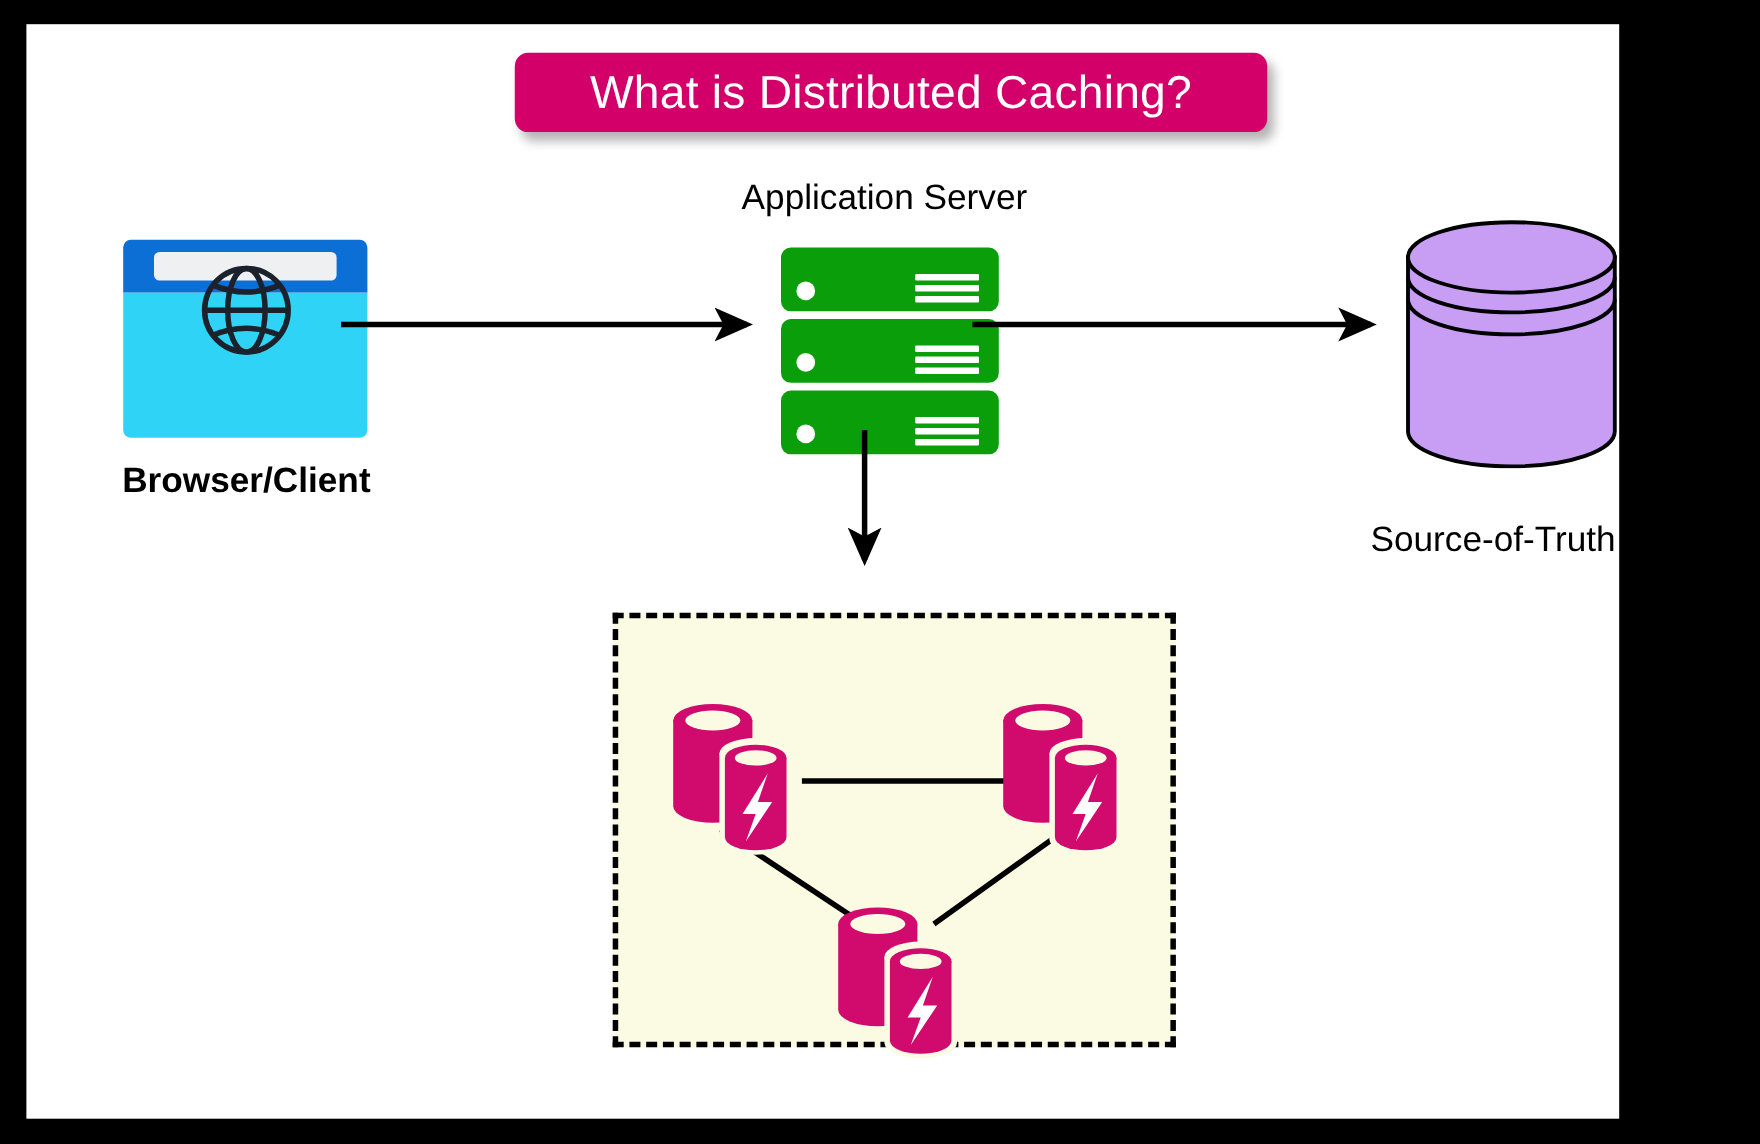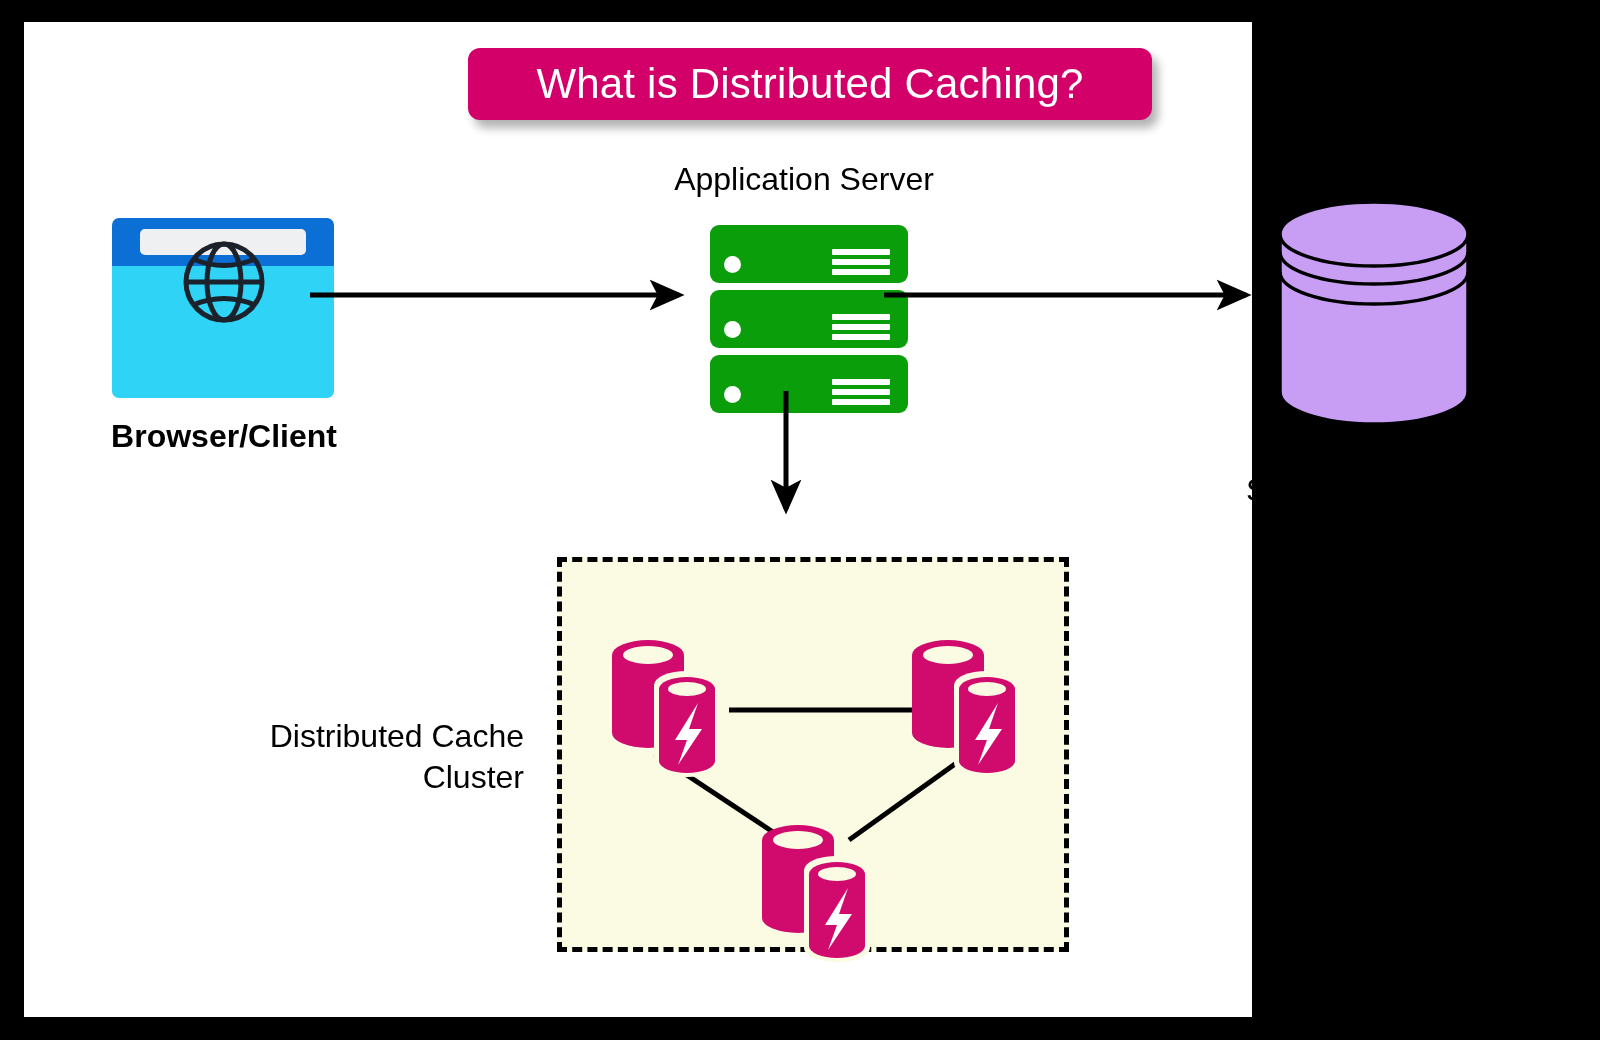--- a/index.html
+++ b/index.html
@@ -20,21 +20,21 @@
     width: 1600px;
     height: 1040px;
     background: #000000;
   }
 
   
   #page {
     position: absolute;
     left: 24px;
     top: 22px;
-    width: 1228px;
+    width: 1448px;
     height: 995px;
     background: #ffffff;
   }
 
   
   #title-banner {
     position: absolute;
     left: 444px;
     top: 26px;
     width: 684px;
@@ -229,22 +229,20 @@
 
     <svg id="db-icon" viewBox="0 0 196 226">
       <path d="M4 34 L4 192 A94 32 0 0 0 192 192 L192 34 Z" fill="#c89ef5" stroke="#000000" stroke-width="3.5"></path>
       <ellipse cx="98" cy="34" rx="94" ry="32" fill="#c89ef5" stroke="#000000" stroke-width="3.5"></ellipse>
       <path d="M4 52 A94 32 0 0 0 192 52" fill="none" stroke="#000000" stroke-width="3.5"></path>
       <path d="M4 72 A94 32 0 0 0 192 72" fill="none" stroke="#000000" stroke-width="3.5"></path>
     </svg>
     <div class="node-label" id="label-db">Source-of-Truth DB</div>
 
     <div id="cluster-box"></div>
-    <div class="node-label" id="label-cluster">Distributed Cache
-Cluster</div>
 
     <svg id="cluster-svg" viewBox="0 0 512 395">
       <defs>
         <g id="cache-node">
 
           <path d="M0 18 L0 96 A36 15 0 0 0 72 96 L72 18 Z" fill="#d10a6e"></path>
           <ellipse cx="36" cy="18" rx="36" ry="15" fill="#d10a6e"></ellipse>
           <ellipse cx="36" cy="18" rx="25" ry="9" fill="#fbfbe4"></ellipse>
 
           <path d="M42 48 L42 126 A33 14 0 0 0 108 126 L108 48 Z" fill="#fbfbe4"></path>

